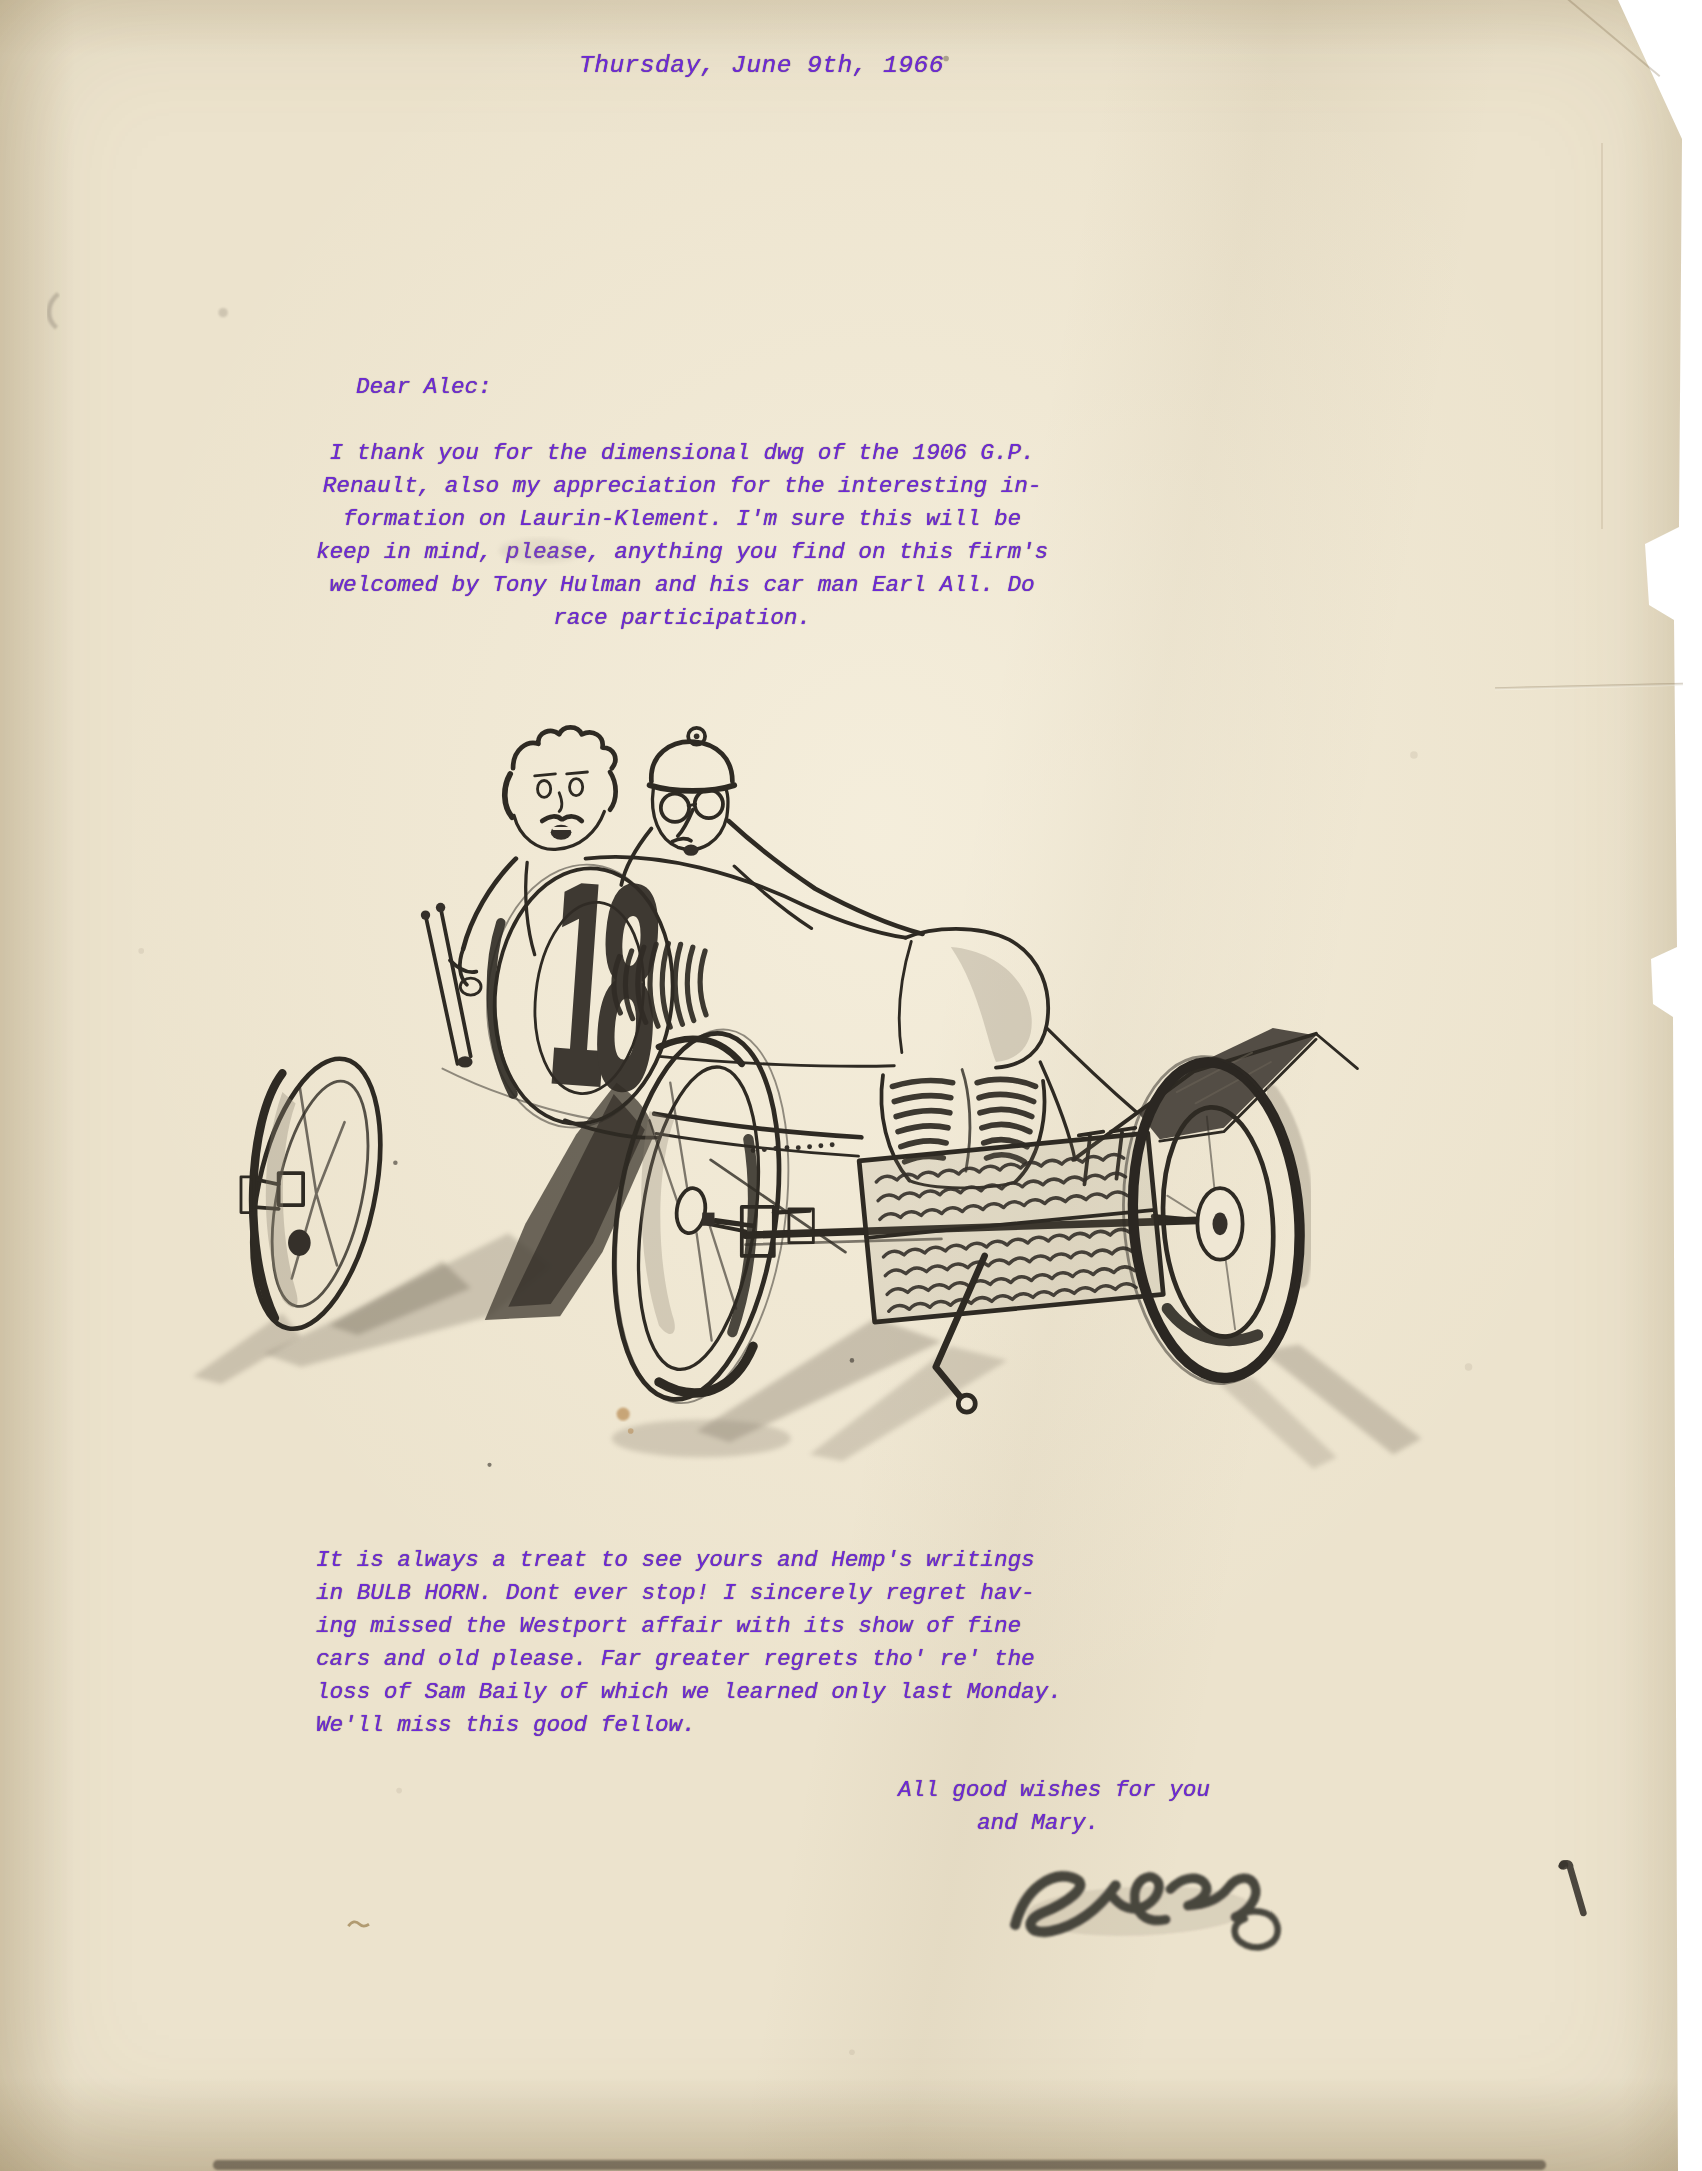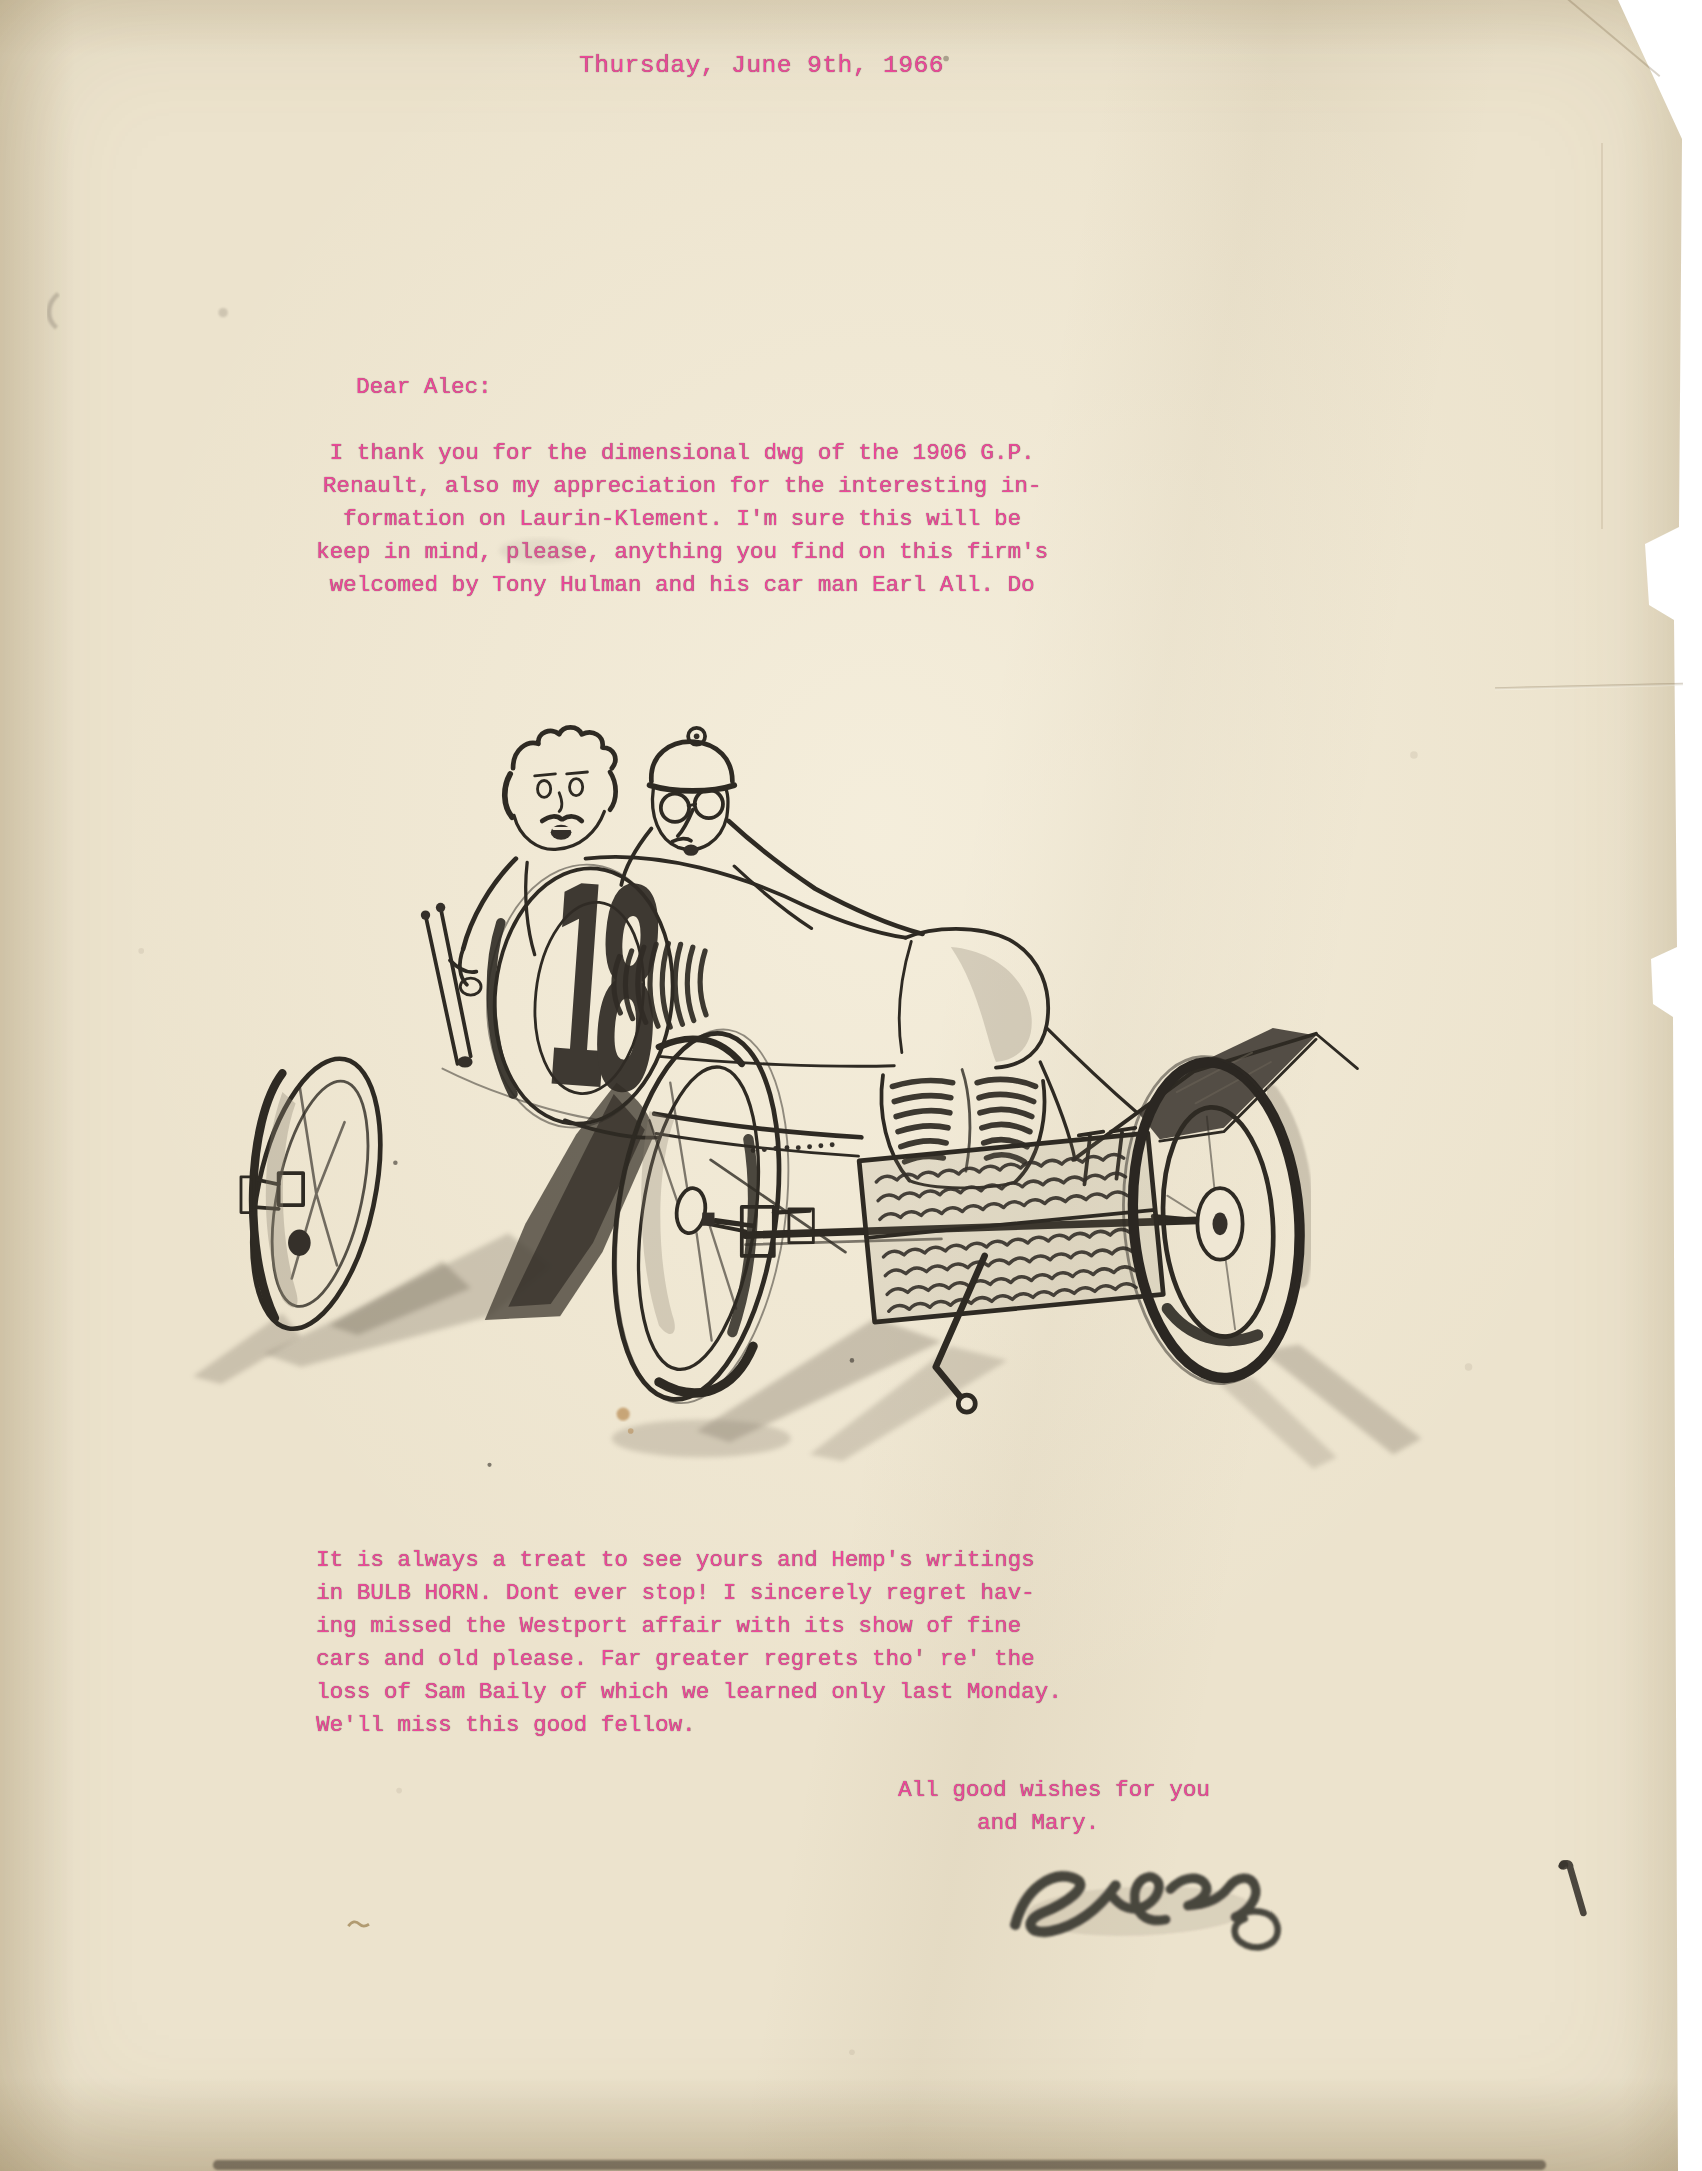--- a/index.html
+++ b/index.html
@@ -17,22 +17,23 @@
       linear-gradient(100deg, rgba(130,110,70,0) 54%, rgba(130,110,70,.07) 62%, rgba(130,110,70,0) 73%);
     box-shadow: inset 0 0 141px rgba(118,98,58,.16);
     clip-path: polygon(0 0, 1618px 0, 1682px 139px, 1679px 527px, 1645px 544px,
                        1649px 605px, 1674px 620px, 1677px 947px, 1651px 959px,
                        1653px 1004px, 1673px 1017px, 1678px 2171px, 0 2171px);
     filter: drop-shadow(8.5px 4.7px 11.3px rgba(95,85,65,.35));
   }
   .crease{position:absolute;pointer-events:none;}
   .typed{
     position:absolute;white-space:pre;
-    font-size:22.6px;line-height:33px;color:#ec4899;
+    font-size:22.6px;line-height:33px;color:#6d28d9;
     text-shadow:0 0 1.1px rgba(80,69,56,.85), 0.4px 0.4px 0 rgba(80,69,56,.35);
+    font-style:italic;
   }
   .typed.date{font-size:24.5px;letter-spacing:0.5px;}
   .para{position:absolute;}
   .para .typed{position:static;display:block;}
   svg{position:absolute;left:0;top:0;}
 </style>
 </head>
 <body>
 
 <div id="stage">
@@ -49,20 +50,21 @@
   <div class="typed date" style="left:579px;top:49px;">Thursday, June 9th, 1966</div>
 
   <div class="typed" style="left:316px;top:371px;margin-left:40px;">Dear Alec:</div>
 
   <div class="para" style="left:316px;top:437px;text-align:center;">
     <div class="typed">I thank you for the dimensional dwg of the 1906 G.P.</div>
     <div class="typed">Renault, also my appreciation for the interesting in-</div>
     <div class="typed">formation on Laurin-Klement. I'm sure this will be</div>
     <div class="typed">keep in mind, please, anything you find on this firm's</div>
     <div class="typed">welcomed by Tony Hulman and his car man Earl All. Do</div>
+    <div class="typed">race participation.</div>
   </div>
 
   <div class="para" style="left:316px;top:1544px;">
     <div class="typed">It is always a treat to see yours and Hemp's writings</div>
     <div class="typed">in BULB HORN. Dont ever stop! I sincerely regret hav-</div>
     <div class="typed">ing missed the Westport affair with its show of fine</div>
     <div class="typed">cars and old please. Far greater regrets tho' re' the</div>
     <div class="typed">loss of Sam Baily of which we learned only last Monday.</div>
     <div class="typed">We'll miss this good fellow.</div>
   </div>

